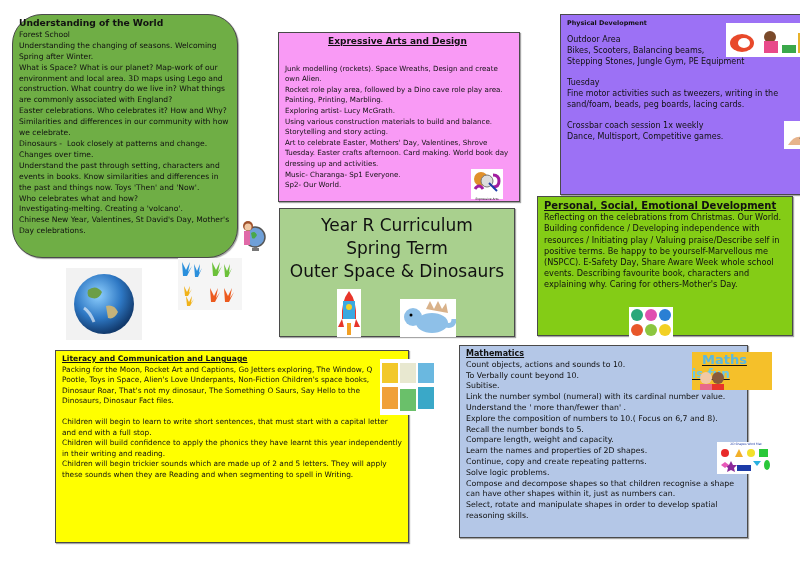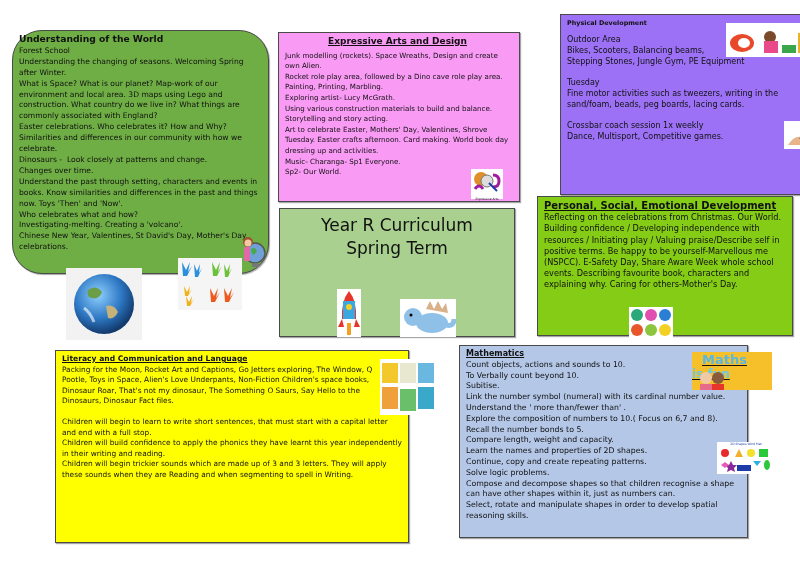--- a/index.html
+++ b/index.html
@@ -2,24 +2,24 @@
 <html><head>
 <meta charset="utf-8">
 <style>
   html, body { margin:0; padding:0; }
   body { width:800px; height:566px; background:#ffffff; position:relative; overflow:hidden;
          font-family:"DejaVu Sans", sans-serif; color:#111; }
   .box { position:absolute; box-sizing:border-box; border:1px solid #4a4a4a; padding:3px 6px; font-size:7.6px; line-height:10.9px; box-shadow:1px 1px 1px rgba(0,0,0,0.35);}
   .box p { margin:0; white-space:pre-wrap; }
   .h { font-weight:bold; }
   .u { text-decoration:underline; }
-  #uw { left:12px; top:30px; width:257px; height:244px; background:#6fae45;border-radius:30px; }
+  #uw { left:12px; top:14px; width:226px; height:244px; background:#6fae45;border-radius:30px; }
   #uw .h { font-size:9.2px; margin-bottom:1px; }
   #ead { left:278px; top:32px; width:242px; height:170px; background:#f99af5; font-size:7.1px; line-height:10.6px; }
-  #ead .h { font-size:9px; margin-bottom:4px;padding-left:43px; }
+  #ead .h { font-size:9px; margin-bottom:17px;padding-left:43px; }
   #pd { left:560px; top:14px; width:262px; height:181px; background:#9c71f5; font-size:8px; line-height:11px; }
   #pd .h { font-size:6.4px; margin-bottom:5px;}
   #psed { left:537px; top:196px; width:256px; height:140px; background:#84cc16; font-size:8.2px; line-height:11.2px;}
   #psed .h { font-size:10px; margin-bottom:1px; }
   #title { left:279px; top:208px; width:236px; height:129px; background:#a9d08e; text-align:center; font-size:17px; line-height:23px; padding-top:5px;}
   #lit { left:55px; top:350px; width:354px; height:193px; background:#ffff00; font-size:7.4px; line-height:10.6px;}
   #lit .h { font-size:7.6px; }
   #math { left:459px; top:345px; width:289px; height:193px; background:#b4c7e7; font-size:7.8px; line-height:10.8px;}
   #math .h { font-size:8px; }
   .img { position:absolute; box-sizing:border-box; }
@@ -147,20 +147,21 @@
       <circle cx="36" cy="8" r="6" fill="#2a7fd4"></circle>
     <circle cx="8" cy="23" r="6" fill="#e8572a"></circle>
       <circle cx="22" cy="23" r="6" fill="#8cc63f"></circle>
       <circle cx="36" cy="23" r="6" fill="#f2d024"></circle>
   </svg>
 </div>
 
 <div class="box" id="title">
   <div>Year R Curriculum</div>
   <div>Spring Term</div>
+  <div>Outer Space &amp; Dinosaurs</div>
   <svg class="img" style="left:57px;top:80px" width="24" height="48">
     <rect width="24" height="48" fill="#fff"></rect>
     <path d="M12 2 q8 10 7 28 h-14 q-1 -18 7 -28z" fill="#e8352a"></path>
     <rect x="6" y="12" width="12" height="18" fill="#3aa8e0"></rect>
     <circle cx="12" cy="18" r="3" fill="#f2d024"></circle>
     <path d="M5 30 l-4 8 h6z M19 30 l4 8 h-6z" fill="#e8352a"></path>
     <rect x="10" y="34" width="4" height="12" fill="#f2a024"></rect>
   </svg>
   <svg class="img" style="left:120px;top:90px" width="56" height="38">
     <rect width="56" height="38" fill="#fff"></rect>
@@ -171,21 +172,21 @@
     <path d="M46 26 q8 2 8 -6" stroke="#8ec0e8" stroke-width="5" fill="none"></path>
   </svg>
 </div>
 
 <div class="box" id="lit">
   <p class="h u">Literacy and Communication and Language</p>
   <p style="width:320px">Packing for the Moon, Rocket Art and Captions, Go Jetters exploring, The Window, Q Pootle, Toys in Space, Alien's Love Underpants, Non-Fiction Children's space books, Dinosaur Roar, That's not my dinosaur, The Something O Saurs, Say Hello to the Dinosaurs, Dinosaur Fact files.</p>
   <div class="gap"></div>
   <p>Children will begin to learn to write short sentences, that must start with a capital letter and end with a full stop.</p>
   <p>Children will build confidence to apply the phonics they have learnt this year independently in their writing and reading.</p>
-  <p>Children will begin trickier sounds which are made up of 3 and 3 letters. They will apply these sounds when they are Reading and when segmenting to spell in Writing.</p>
+  <p>Children will begin trickier sounds which are made up of 2 and 5 letters. They will apply these sounds when they are Reading and when segmenting to spell in Writing.</p>
   <svg class="img" style="left:324px;top:8px" width="56" height="56">
     <rect width="56" height="56" fill="#fff"></rect>
     <rect x="2" y="4" width="16" height="20" fill="#f2c82a"></rect>
       <rect x="20" y="4" width="16" height="20" fill="#e8e8d0"></rect>
       <rect x="38" y="4" width="16" height="20" fill="#6ab8e0"></rect>
     <rect x="2" y="28" width="16" height="22" fill="#f0a03a"></rect>
       <rect x="20" y="30" width="16" height="22" fill="#6ac06a"></rect>
       <rect x="38" y="28" width="16" height="22" fill="#3aa8c8"></rect>
   </svg>
 </div>

